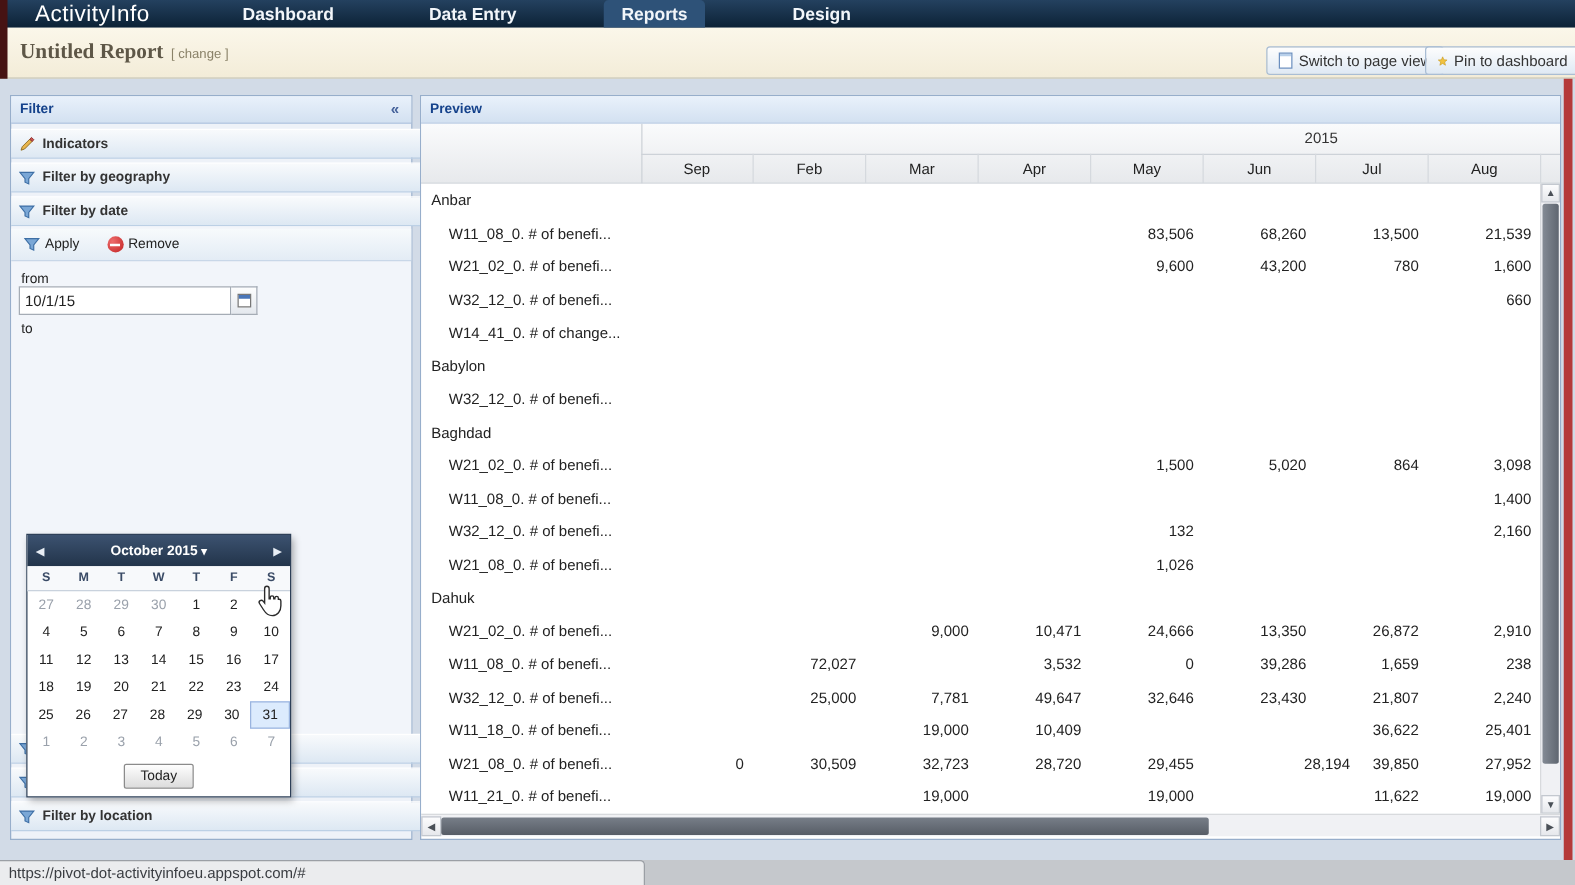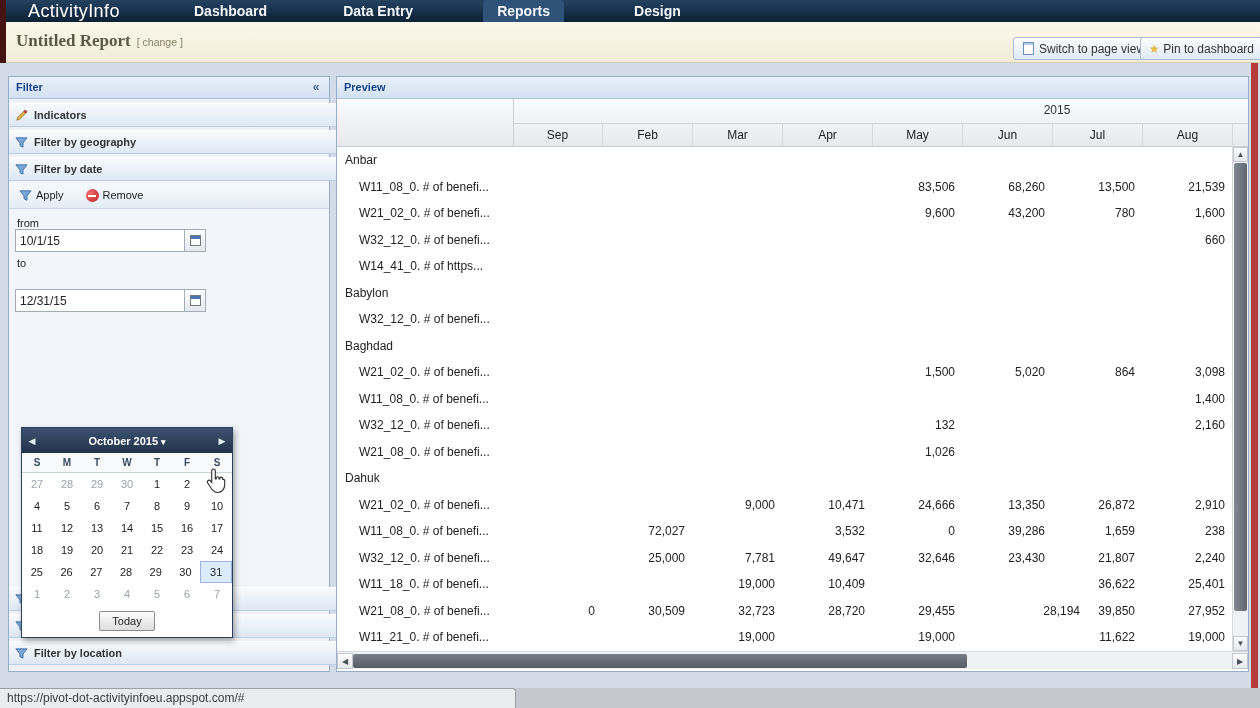--- a/index.html
+++ b/index.html
@@ -200,26 +200,20 @@
         </span>
       </div>
       <div class="fld-label" id="from-label">from</div>
       <div class="date-field" id="from-field">
         <input class="date-input" value="10/1/15" style="">
         <span class="date-trigger">
             <span class="icon-cal"></span>
           </span>
       </div>
       <div class="fld-label" id="to-label">to</div>
-      <div class="date-field" id="to-field">
-        <input class="date-input" value="12/31/15" style="">
-        <span class="date-trigger">
-            <span class="icon-cal"></span>
-          </span>
-      </div>
 
       <div class="calendar">
         <div class="cal-head">
           <span class="cal-nav">◀</span>
           <span class="cal-title"><span>October 2015</span><span class="cal-dd">▾</span></span>
           <span class="cal-nav">▶</span>
         </div>
         <div class="cal-dow" id="cal-dow">
             <span>S</span>
             <span>M</span>
@@ -349,21 +343,21 @@
           <div class="pval" style="left: 536px;">9,600</div>
           <div class="pval" style="left: 626px;">43,200</div>
           <div class="pval" style="left: 716px;">780</div>
           <div class="pval" style="left: 806px;">1,600</div>
         </div>
         <div class="prow indicator">
           <div class="plabel">W32_12_0. # of benefi...</div>
           <div class="pval" style="left: 806px;">660</div>
         </div>
         <div class="prow indicator">
-          <div class="plabel">W14_41_0. # of https...</div>
+          <div class="plabel">W14_41_0. # of change...</div>
         </div>
         <div class="prow group">
           <div class="plabel">Babylon</div>
         </div>
         <div class="prow indicator">
           <div class="plabel">W32_12_0. # of benefi...</div>
         </div>
         <div class="prow group">
           <div class="plabel">Baghdad</div>
         </div>

